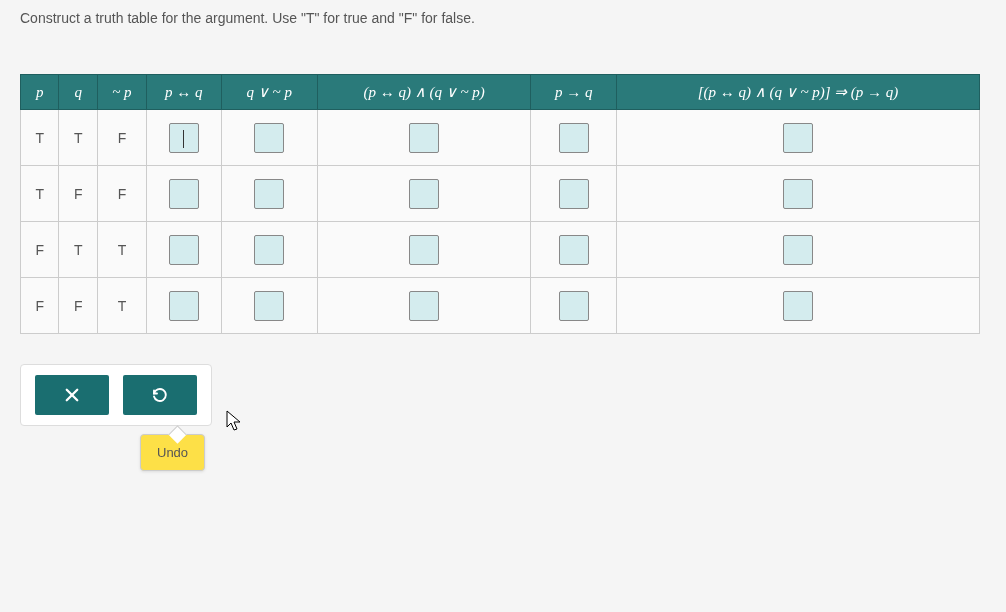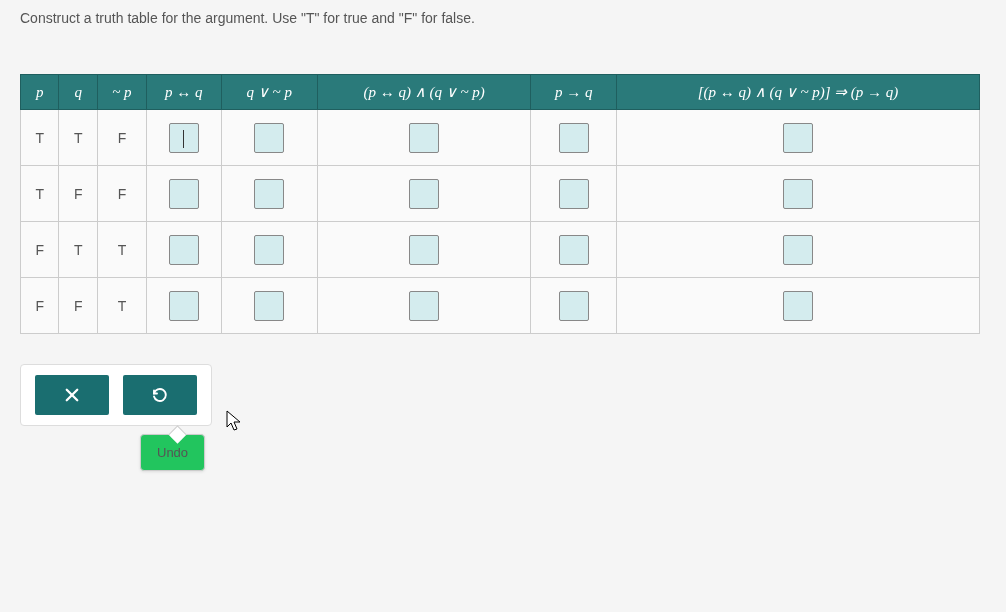--- a/index.html
+++ b/index.html
@@ -99,21 +99,21 @@
       cursor: pointer;
       display: flex;
       align-items: center;
       justify-content: center;
     }
     .ctrl-btn svg { width: 18px; height: 18px; }
     .tooltip {
       position: absolute;
       top: 70px;
       left: 120px;
-      background: #22c55e;
+      background: #fde047;
       border: 1px solid #ccc;
       border-radius: 4px;
       padding: 10px 16px;
       font-size: 13px;
       color: #555;
       box-shadow: 0 1px 3px rgba(0,0,0,0.1);
     }
     .tooltip::before {
       content: "";
       position: absolute;

